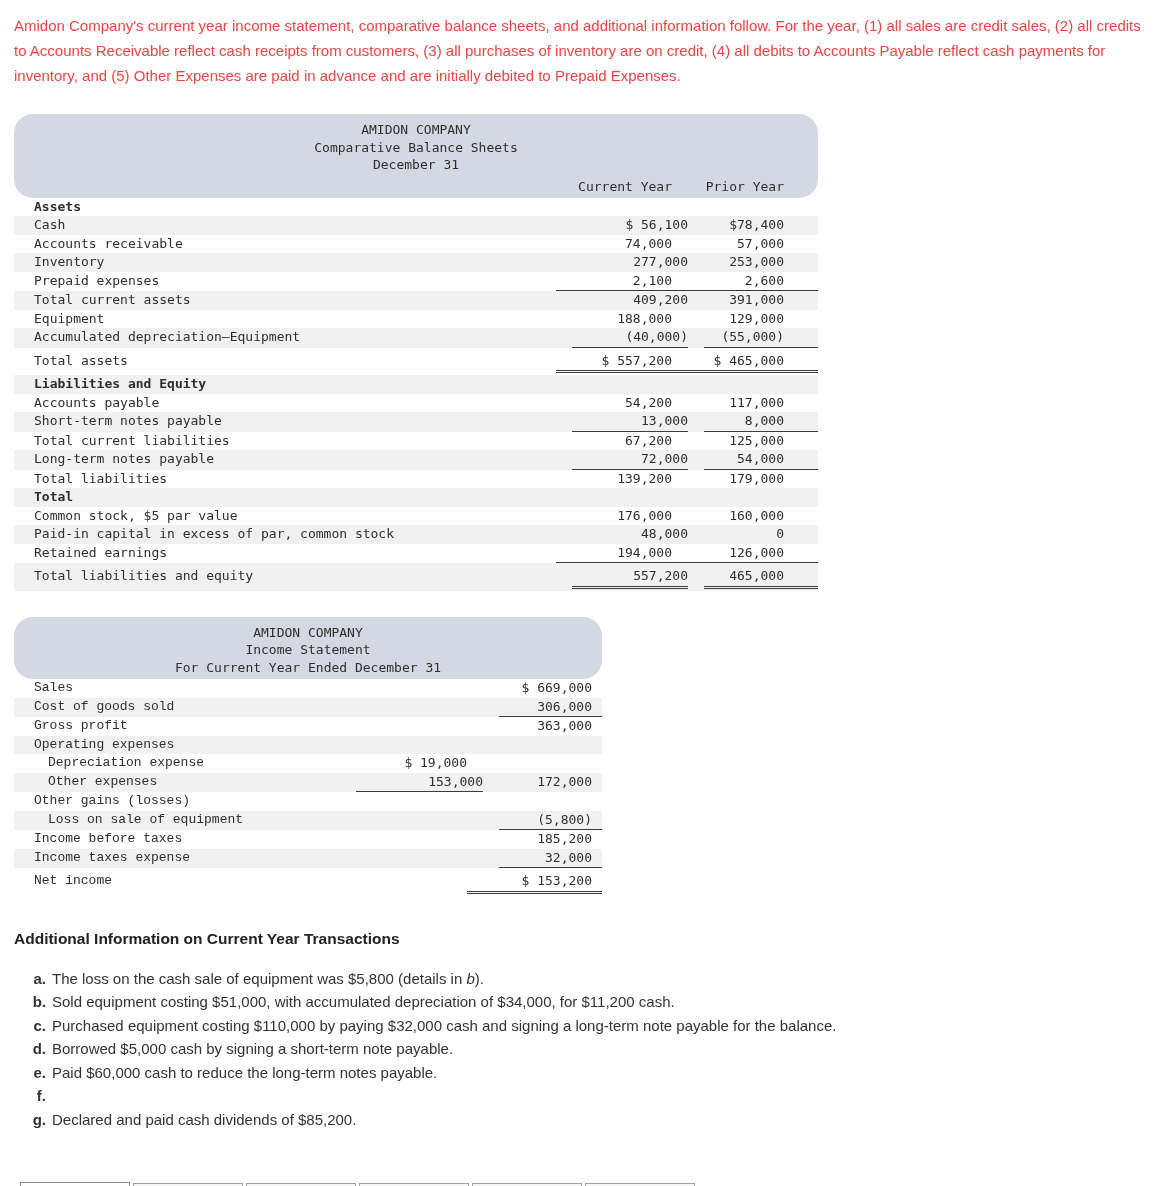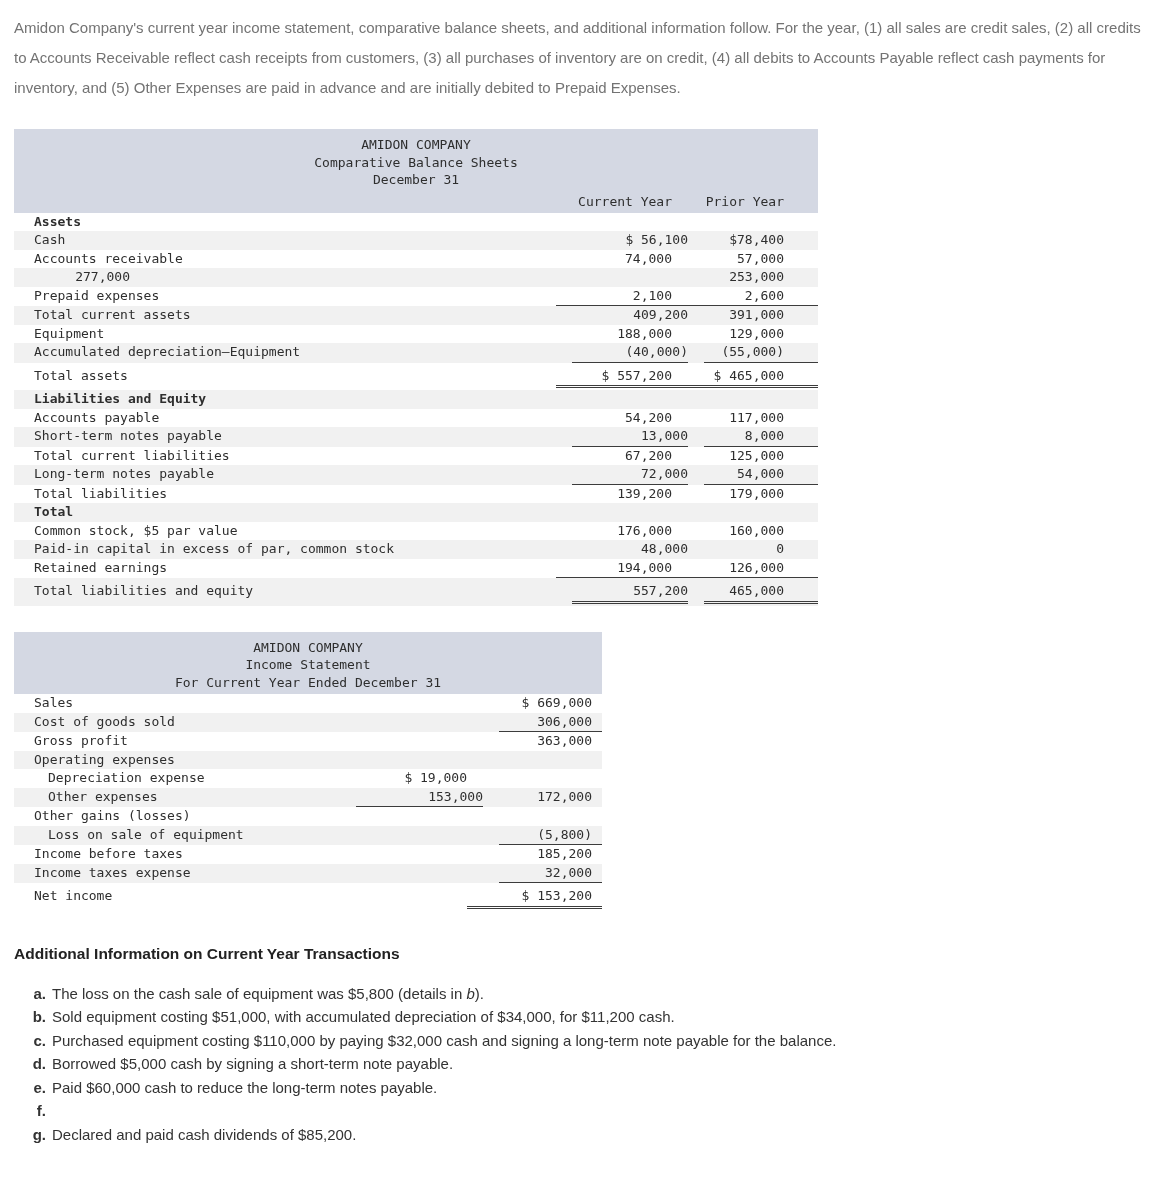--- a/index.html
+++ b/index.html
@@ -1,36 +1,36 @@
 <!DOCTYPE html>
 <html><head>
 <meta charset="utf-8">
 <style>
   * { box-sizing: border-box; }
   body { margin:0; background:#fff; font-family:"Liberation Sans", sans-serif; color:#333; }
   .page { width:1162px; position:relative; }
 
-  .intro { margin:13px 14px 0 14px; width:1136px; font-size:15px; line-height:30px; color:#737373; }
+  .intro { margin:13px 14px 0 14px; width:1136px; font-size:15px; line-height:25px; color:#ef4444; }
 
   
   .fin { font-family:"DejaVu Sans Mono", monospace; font-size:13px; color:#2e2e2e; }
   .bs  { width:804px; margin:26px 0 0 14px; }
   .is  { width:588px; margin:26px 0 0 14px; }
-  .thead { background:#d4d8e3; padding:7px 0 3px 0; }
+  .thead { background:#d4d8e3; padding:7px 0 3px 0;border-radius:19px; }
   .thead .t { text-align:center; line-height:17.5px; }
   .colhead { display:flex; margin-top:4px; line-height:17px; }
   .trow { display:flex; line-height:18.5px; }
   .trow.alt { background:#f1f1f1;gap:16px; }
   .trow.sec .lbl { font-weight:bold; }
   .trow.total { padding:4px 0 2px 0; }
   .lbl { padding-left:20px; }
   .bs .lbl { width:542px; }
   .bs .c1 { width:116px; text-align:right; }
   .bs .c2 { flex:1; text-align:right; padding-right:34px; }
-  .is .lbl { width:326px; }
+  .is .lbl { width:326px;font-family:Liberation Mono, monospace; }
   .is .c1 { width:127px; text-align:right; }
   .is .c2 { flex:1; text-align:right; padding-right:10px; }
   .ind .lbl { padding-left:34px; }
   .bs .rule .c1, .bs .rule .c2 { border-bottom:1px solid #3c3c3c; }
   .bs .dbl  .c1, .bs .dbl  .c2 { border-bottom:3px double #3c3c3c; }
   .is .rule-c1 .c1 { border-bottom:1px solid #3c3c3c; }
   .is .rule-c2 .c2 { border-bottom:1px solid #3c3c3c; }
   .is .dbl-c2  .c2 { border-bottom:3px double #3c3c3c; }
 
   
@@ -76,20 +76,21 @@
         <div class="lbl">Cash</div>
         <div class="c1">$ 56,100</div>
         <div class="c2">$78,400</div>
       </div>
     <div class="trow">
         <div class="lbl">Accounts receivable</div>
         <div class="c1">74,000</div>
         <div class="c2">57,000</div>
       </div>
     <div class="trow alt">
+        <div class="lbl">Inventory</div>
         <div class="c1">277,000</div>
         <div class="c2">253,000</div>
       </div>
     <div class="trow rule">
         <div class="lbl">Prepaid expenses</div>
         <div class="c1">2,100</div>
         <div class="c2">2,600</div>
       </div>
     <div class="trow alt">
         <div class="lbl">Total current assets</div>

